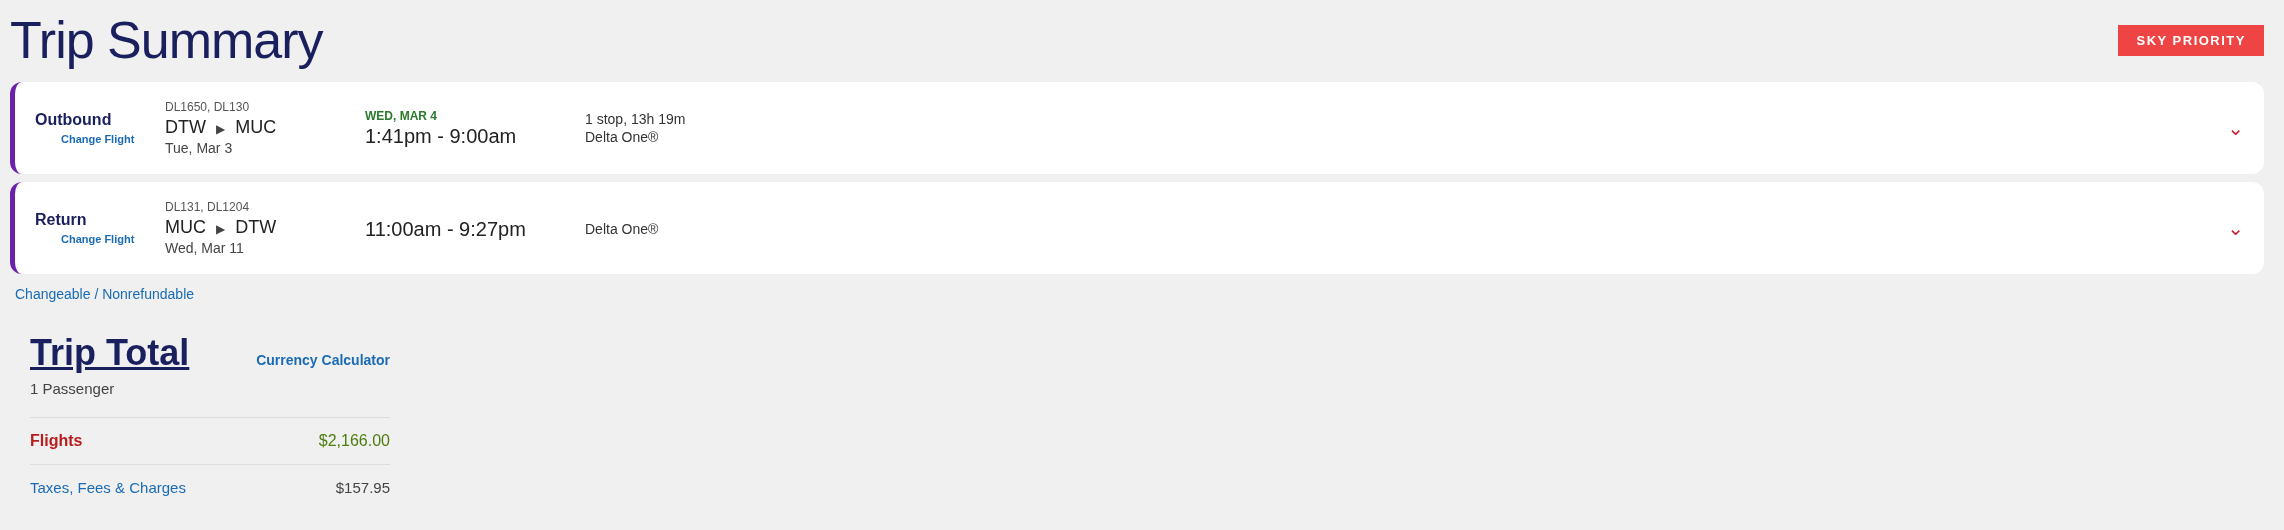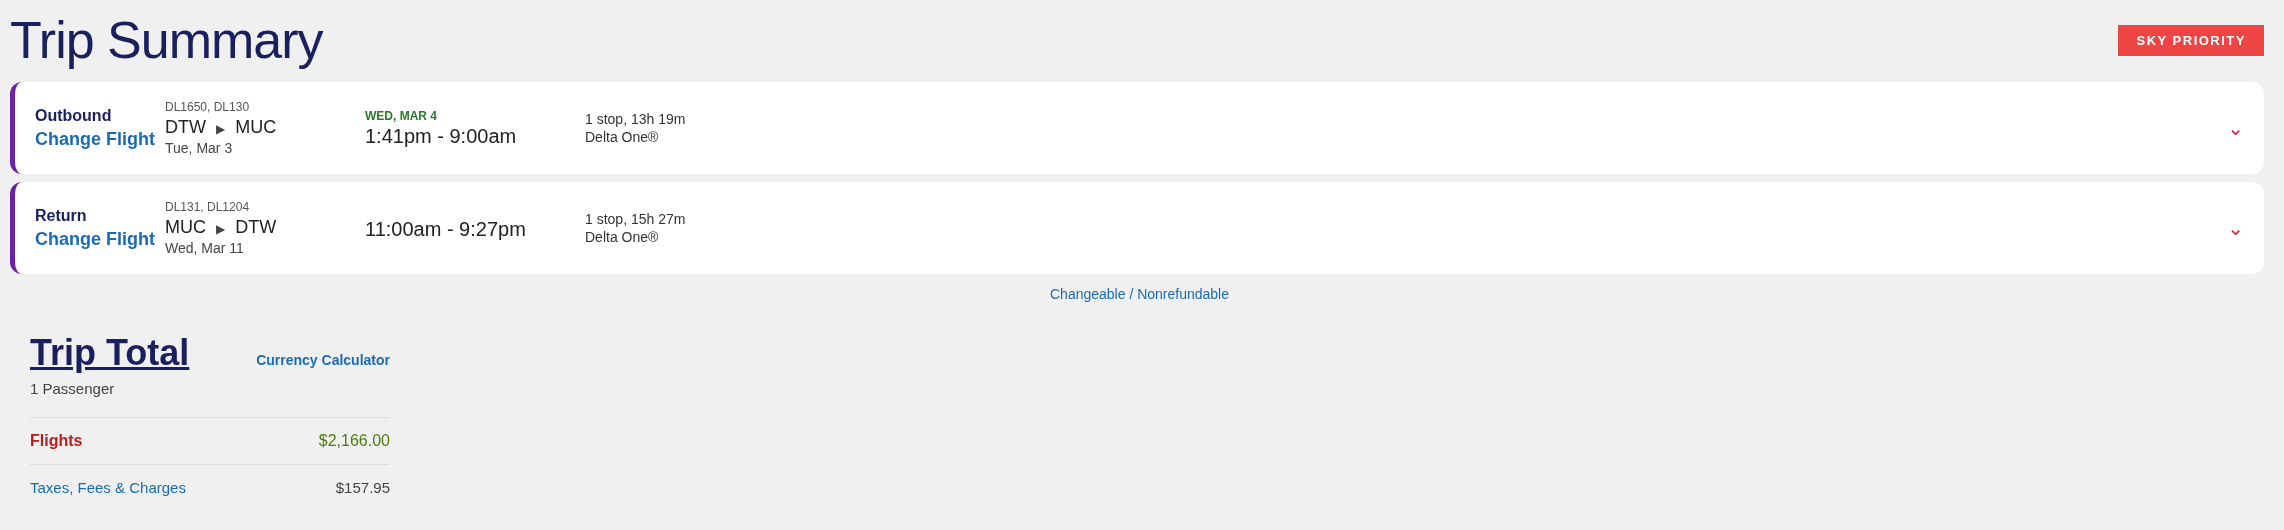--- a/index.html
+++ b/index.html
@@ -62,25 +62,26 @@
     .flight-label-section {
       width: 130px;
       flex-shrink: 0;
     }
     .flight-type {
       font-size: 16px;
       font-weight: 700;
       color: #1a1f5e;
     }
     .change-flight-link {
-      font-size: 18px;
+      font-size: 11px;
       color: #1a6bb5;
       cursor: pointer;
       margin-top: 4px;
       font-weight: 600;
+      margin-left: 26px;
     }
     .flight-route-section {
       width: 200px;
       flex-shrink: 0;
     }
     .flight-number {
       font-size: 12px;
       color: #555;
       margin-bottom: 3px;
     }
@@ -128,21 +129,20 @@
       font-size: 20px;
       cursor: pointer;
       margin-left: 20px;
     }
     
     .changeable-notice {
       font-size: 14px;
       color: #1a6bb5;
       margin-top: 12px;
       padding-left: 5px;
-      text-align: center;
     }
 
     
     .trip-total-header {
       display: flex;
       align-items: baseline;
       justify-content: space-between;
       margin-bottom: 6px;
     }
     .trip-total-title {
@@ -275,21 +275,20 @@
           <span style="font-size:12px; margin:0 5px; color:#444;">▶</span>
           <span>DTW</span>
         </div>
         <div class="departure-date">Wed, Mar 11</div>
       </div>
       <div class="arrival-section">
         <div class="arrival-date-label"></div>
         <div class="arrival-time">11:00am - 9:27pm</div>
       </div>
       <div class="stops-section">
-        <div class="stops-info">1 stop, 15h 27m</div>
         <div class="cabin-class">Delta One®</div>
       </div>
       <div class="chevron-down">⌄</div>
     </div>
 
     <div class="changeable-notice">Changeable / Nonrefundable</div>
   </div>
 
   <div class="right-section">
     <div class="trip-total-header">

